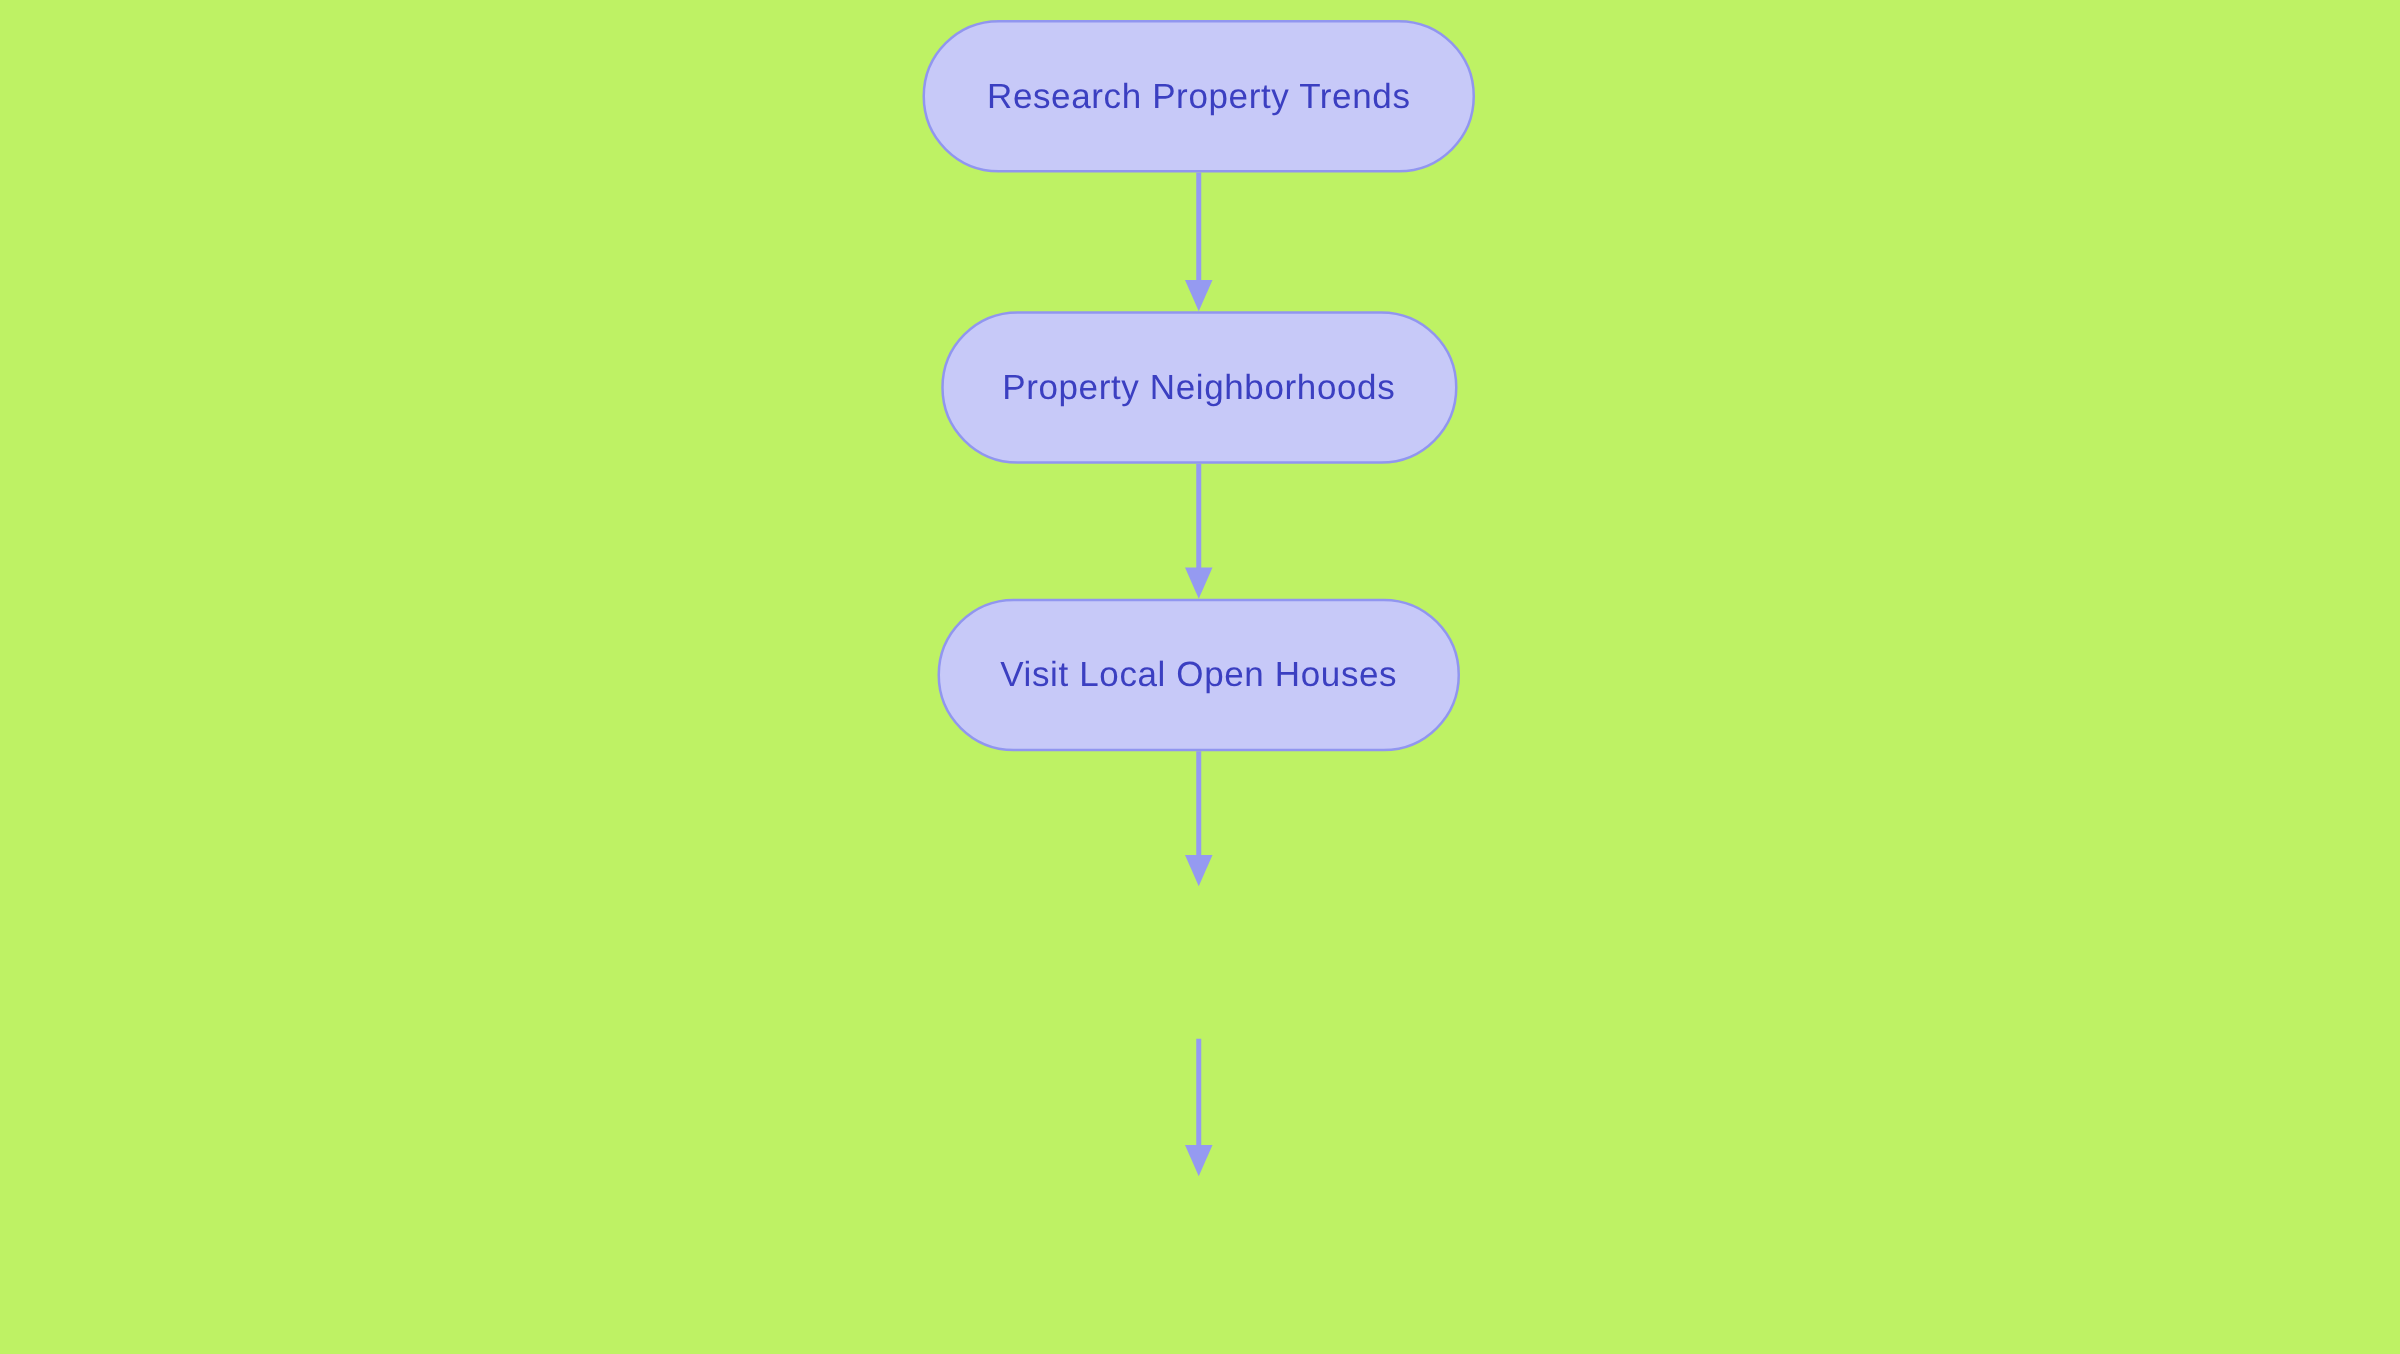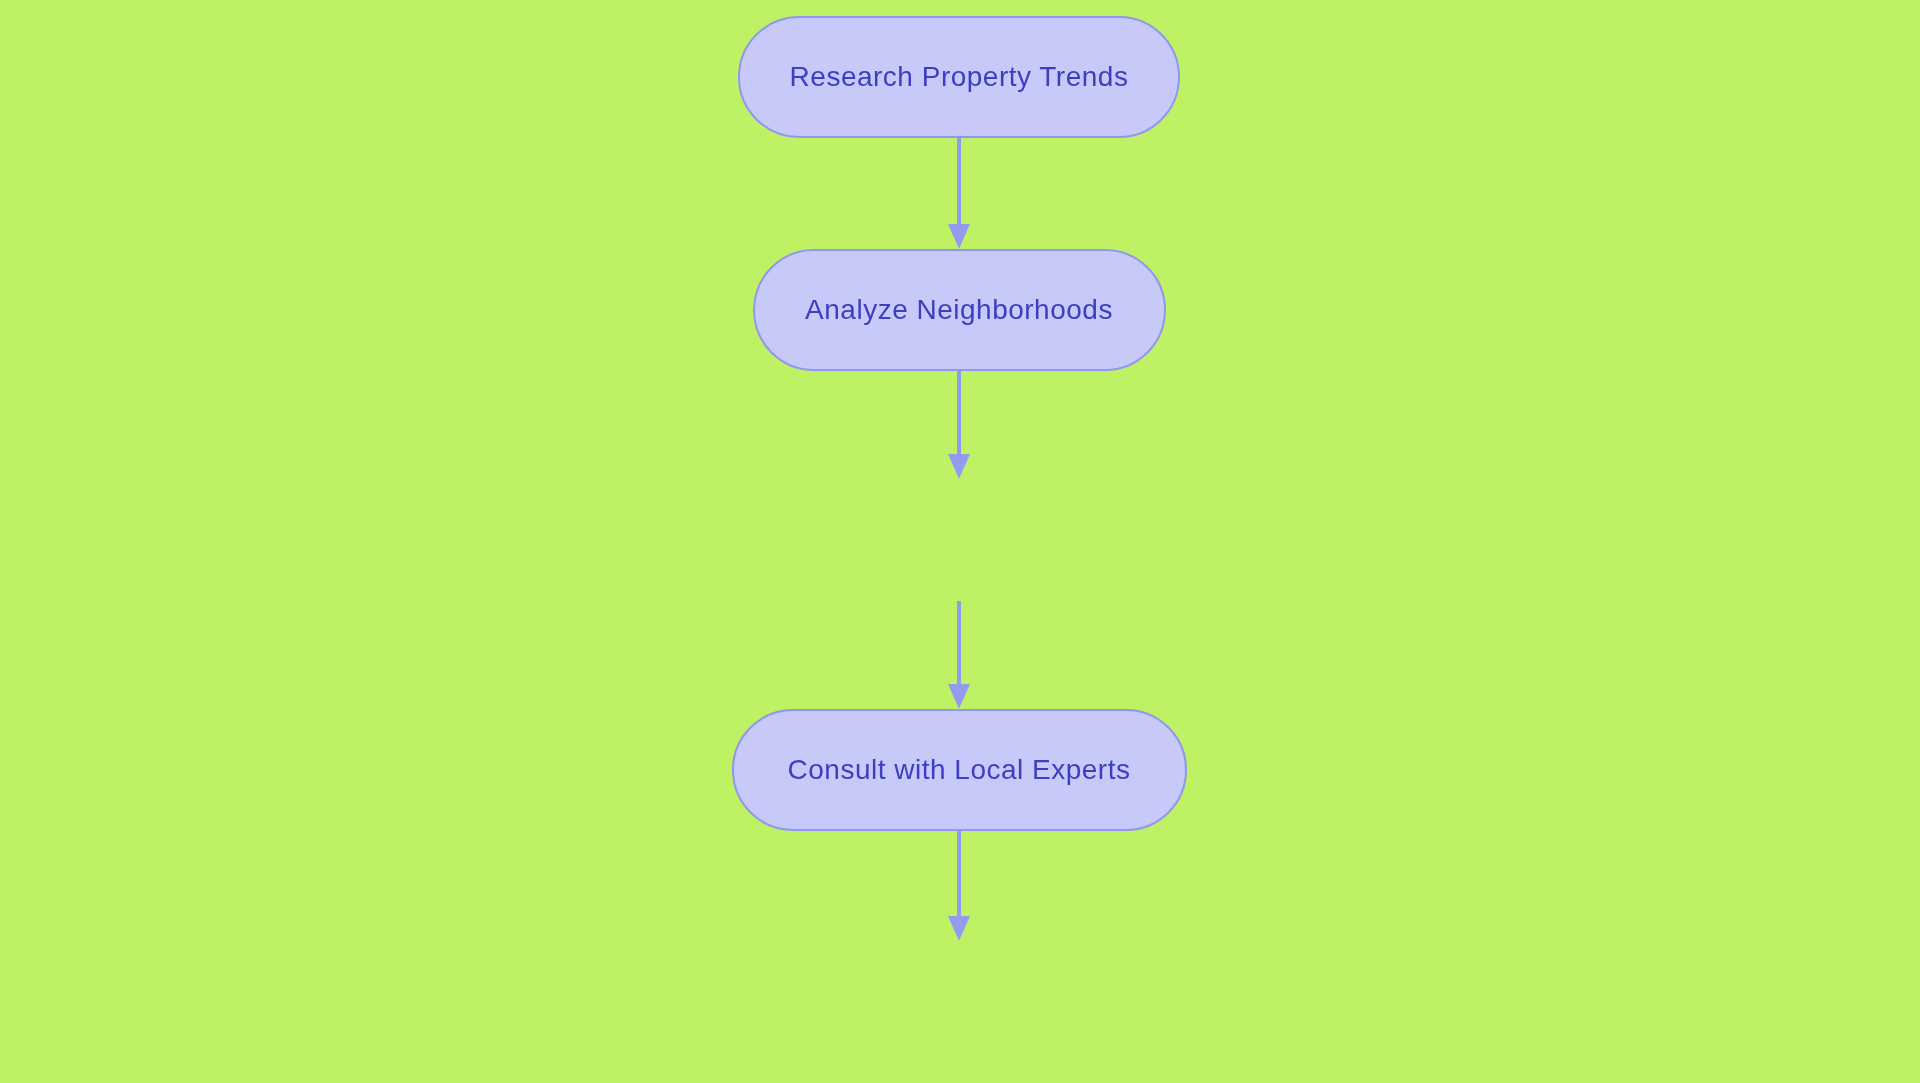--- a/index.html
+++ b/index.html
@@ -47,24 +47,24 @@
   }
 </style>
 </head>
 <body>
 
 <div class="canvas" style="background: #bef264;">
     <div class="node" style="left: 738px; top: 16px; width: 442px; height: 122px;">
       <span class="node-label">Research Property Trends</span>
     </div>
     <div class="node" style="left: 752.5px; top: 249px; width: 413px; height: 122px;">
-      <span class="node-label">Analyze Neighborhoods</span>
+      <span class="node-label">Property Neighborhoods</span>
     </div>
-    <div class="node" style="left: 731.5px; top: 709px; width: 455px; height: 122px;">
-      <span class="node-label">Consult with Local Experts</span>
+    <div class="node" style="left: 750px; top: 479px; width: 418px; height: 122px;">
+      <span class="node-label">Visit Local Open Houses</span>
     </div>
     <div class="arrow-line" style="left: 957px; top: 138px; height: 89px;"></div>
     <div class="arrow-head" style="border-left-width: 11px; border-right-width: 11px; border-top-width: 25px; left: 948px; top: 224px;"></div>
     <div class="arrow-line" style="left: 957px; top: 371px; height: 86px;"></div>
     <div class="arrow-head" style="border-left-width: 11px; border-right-width: 11px; border-top-width: 25px; left: 948px; top: 454px;"></div>
     <div class="arrow-line" style="left: 957px; top: 601px; height: 86px;"></div>
     <div class="arrow-head" style="border-left-width: 11px; border-right-width: 11px; border-top-width: 25px; left: 948px; top: 684px;"></div>
     <div class="arrow-line" style="left: 957px; top: 831px; height: 88px;"></div>
     <div class="arrow-head" style="border-left-width: 11px; border-right-width: 11px; border-top-width: 25px; left: 948px; top: 916px;"></div>
   </div>

